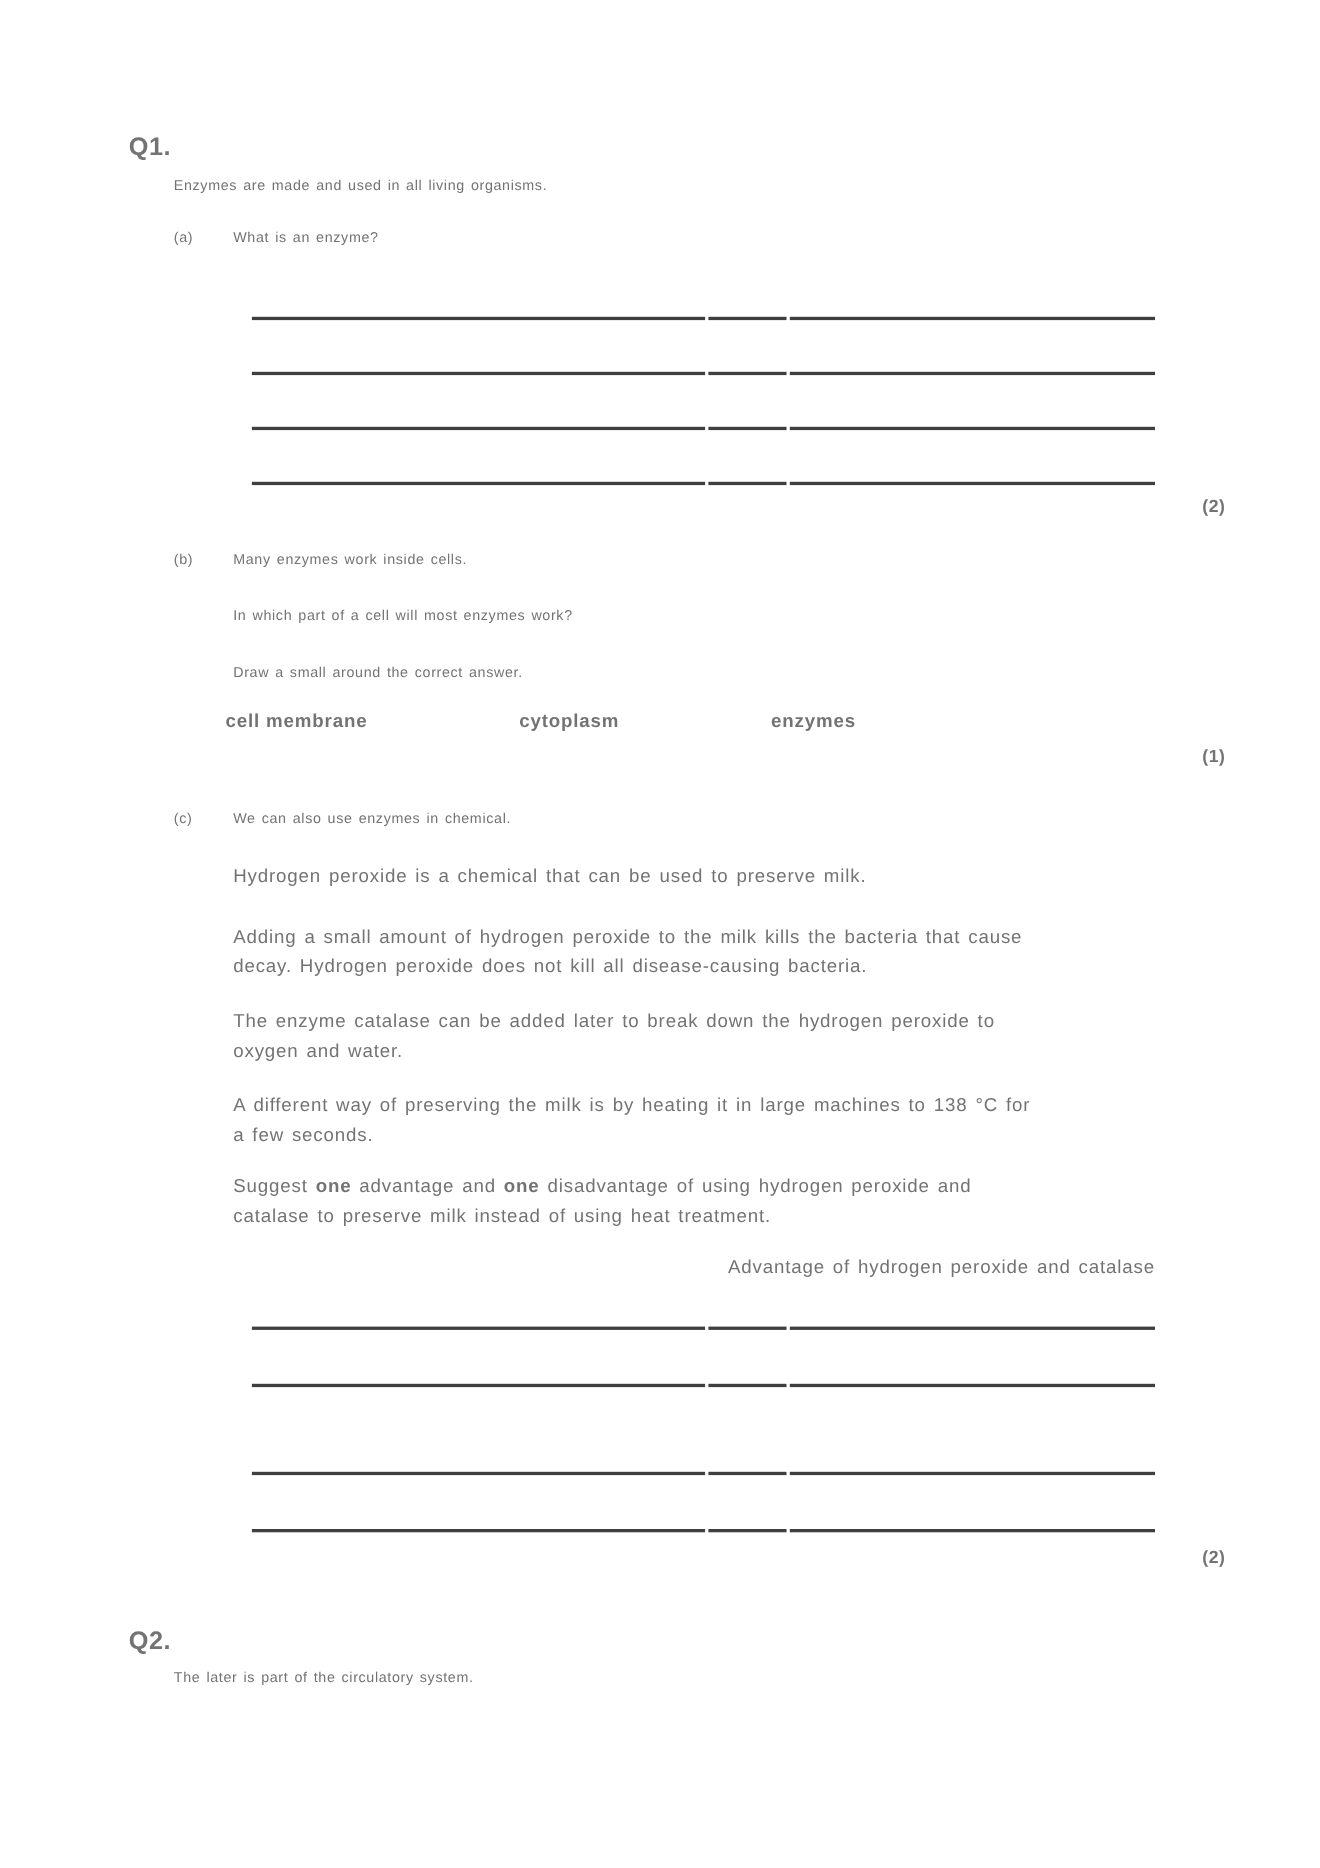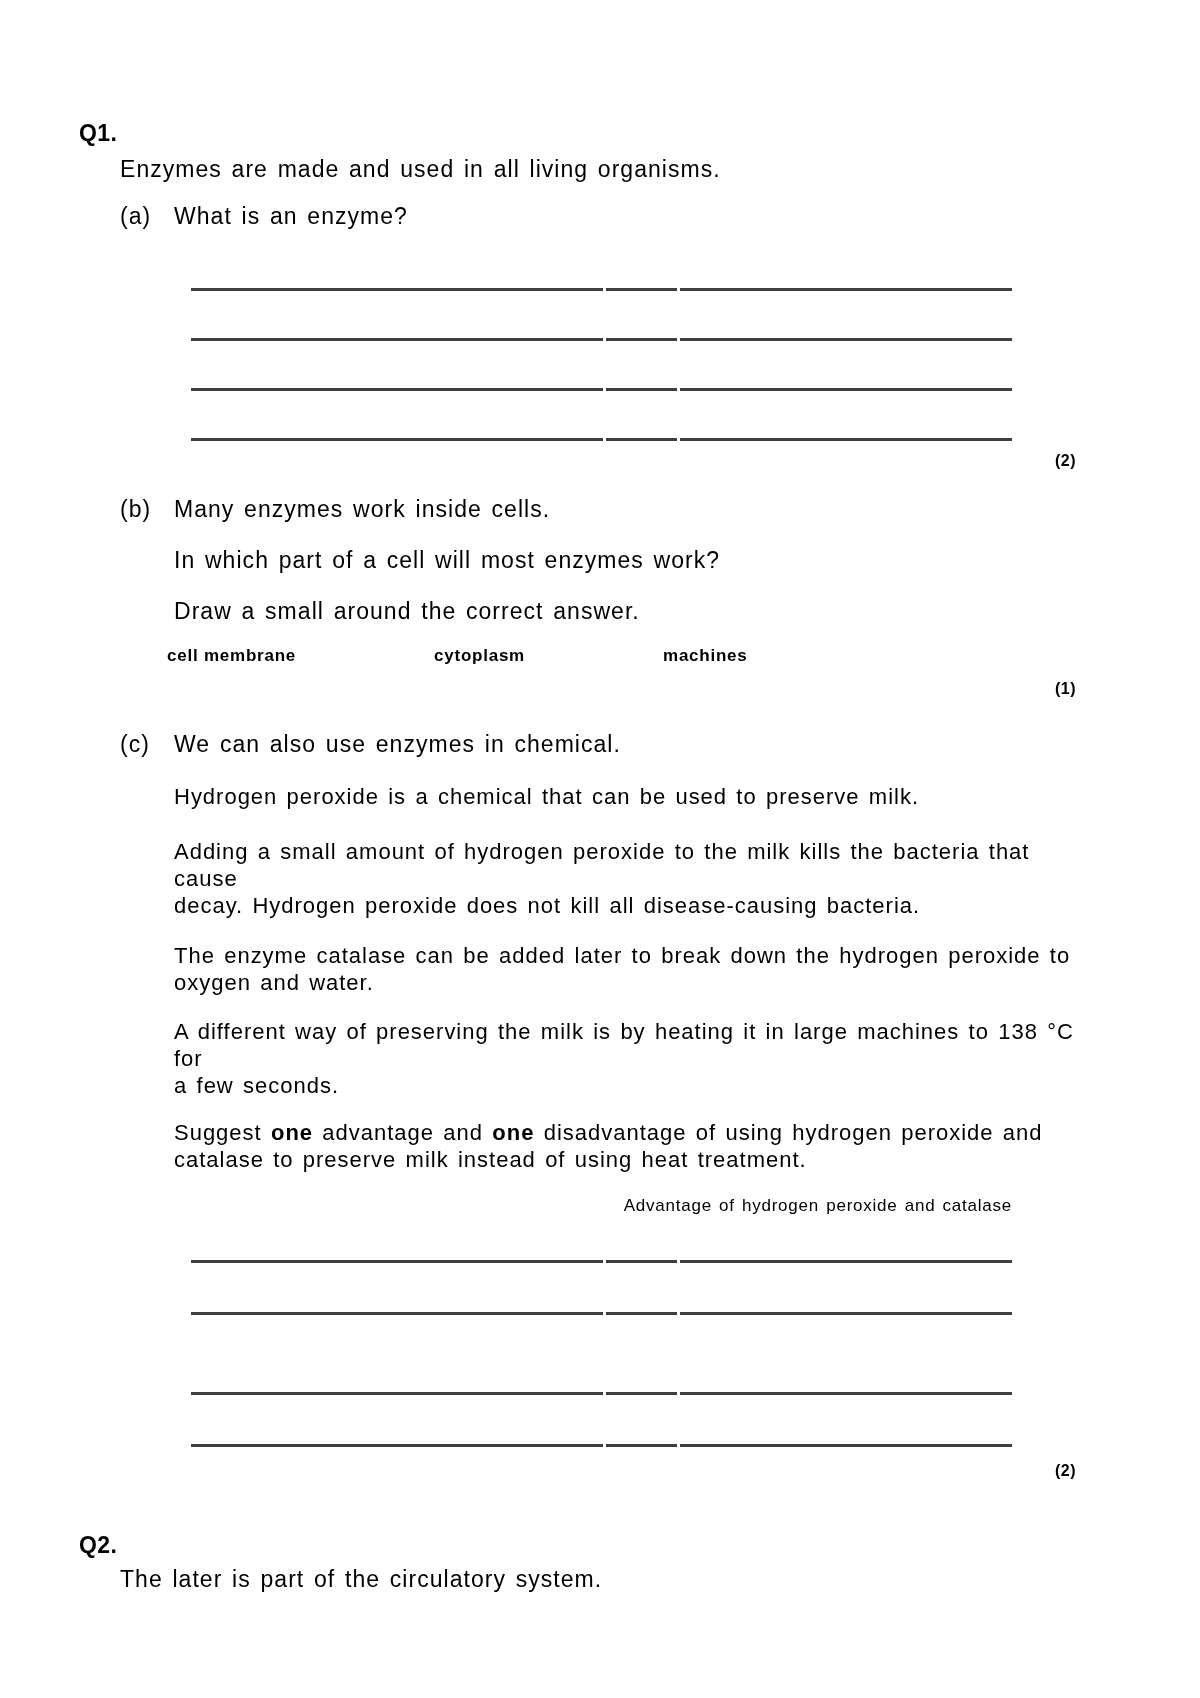--- a/index.html
+++ b/index.html
@@ -5,43 +5,43 @@
   * { box-sizing: border-box; margin: 0; padding: 0; }
   html, body { background: #ffffff; }
   body { font-family: "Liberation Sans", "DejaVu Sans", sans-serif; }
 
   .page {
     position: relative;
     width: 1200px;
     height: 1698px;
     margin: 0 auto;
     background: #ffffff;
-    color: #000000;
-    padding: 121px 58px 0 79px;
+    color: #737373;
+    padding: 121px 58px 0 117px;
     overflow: hidden;
   }
 
   .content { width: 997px; }
 
   .q-heading {
     font-size: 23px;
     font-weight: bold;
     letter-spacing: 0.02em;
     line-height: 24px;
   }
 
   .body-text {
-    font-size: 23px;
+    font-size: 13px;
     line-height: 22px;
     letter-spacing: 0.045em;
     word-spacing: 0.10em;
   }
 
   .para {
-    font-size: 22px;
+    font-size: 17px;
     line-height: 27px;
     letter-spacing: 0.045em;
     word-spacing: 0.10em;
     white-space: pre-line;
   }
 
   .indent1 { margin-left: 41px; }   
   .indent2 { margin-left: 95px; }   
 
   .part-row { display: flex; }
@@ -165,21 +165,21 @@
     <div class="part-row body-text indent1 mt-partb">
       <span class="part-label">(b)</span>
       <span>Many enzymes work inside cells.</span>
     </div>
     <div class="body-text indent2 mt-b-q">In which part of a cell will most enzymes work?</div>
     <div class="body-text indent2 mt-b-instr">Draw a small around the correct answer.</div>
 
     <div class="options-row mt-options">
       <span>cell membrane</span>
       <span>cytoplasm</span>
-      <span>machines</span>
+      <span>enzymes</span>
     </div>
 
     <div class="marks mt-marks-b">(1)</div>
 
     <div class="part-row body-text indent1 mt-partc">
       <span class="part-label">(c)</span>
       <span>We can also use enzymes in chemical.</span>
     </div>
 
     <div class="para indent2 mt-c-p1">Hydrogen peroxide is a chemical that can be used to preserve milk.</div>

